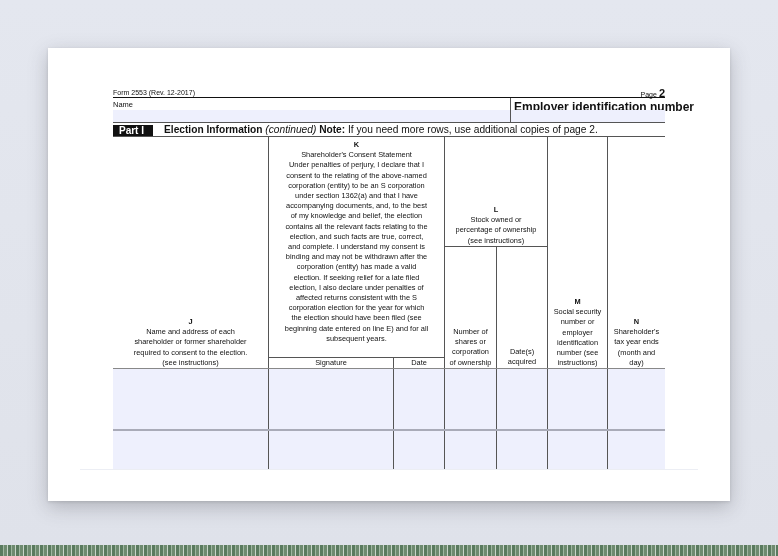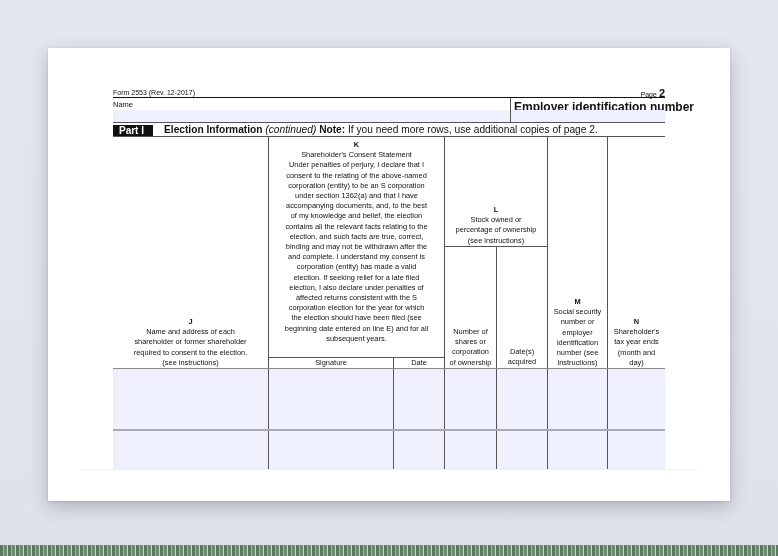--- a/index.html
+++ b/index.html
@@ -98,22 +98,22 @@
   <span class="letter">K</span>
   <span class="bold">Shareholder's Consent Statement</span>
   <span style="display:block">Under penalties of perjury, I declare that I</span>
   <span style="display:block">consent to the relating of the above-named</span>
   <span style="display:block">corporation (entity) to be an S corporation</span>
   <span style="display:block">under section 1362(a) and that I have</span>
   <span style="display:block">accompanying documents, and, to the best</span>
   <span style="display:block">of my knowledge and belief, the election</span>
   <span style="display:block">contains all the relevant facts relating to the</span>
   <span style="display:block">election, and such facts are true, correct,</span>
+  <span style="display:block">and complete. I understand my consent is</span>
   <span style="display:block">binding and may not be withdrawn after the</span>
-  <span style="display:block">and complete. I understand my consent is</span>
   <span style="display:block">corporation (entity) has made a valid</span>
   <span style="display:block">election. If seeking relief for a late filed</span>
   <span style="display:block">election, I also declare under penalties of</span>
   <span style="display:block">affected returns consistent with the S</span>
   <span style="display:block">corporation election for the year for which</span>
   <span style="display:block">the election should have been filed (see</span>
   <span style="display:block">beginning date entered on line E) and for all</span>
   <span style="display:block">subsequent years.</span>
 </div>
 <div class="abs cell-text" style="left:269px; top:358px; width:124px;">Signature</div>

